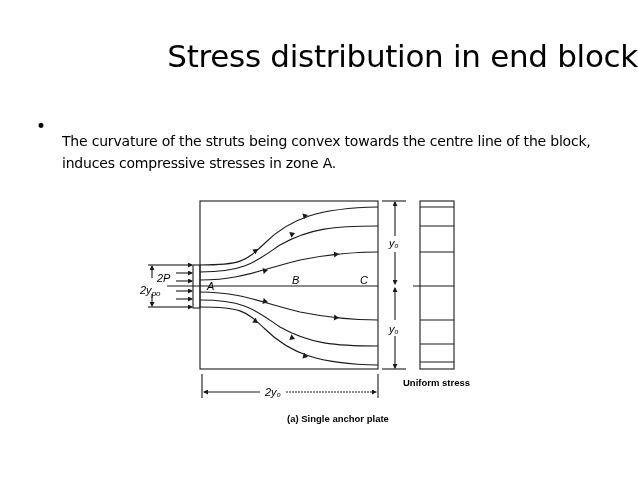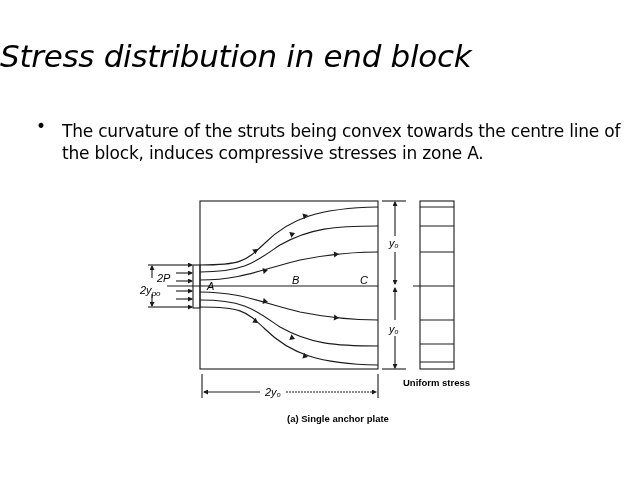--- a/index.html
+++ b/index.html
@@ -1,28 +1,28 @@
 <!DOCTYPE html>
 <html><head>
   <meta charset="utf-8">
   <style>
     html, body { margin: 0; padding: 0; }
     body {
       width: 638px; height: 478px; background: #ffffff; position: relative; overflow: hidden;
       font-family: "Liberation Sans", sans-serif; color: #000;
     }
     .title {
-      position: absolute; left: 0; width: 638px; top: 38px; text-align: left;
-      font-family: "DejaVu Sans", sans-serif; font-size: 31px; font-weight: normal; letter-spacing: -0.3px; font-style: italic;
+      position: absolute; left: 0; width: 638px; top: 38px; text-align: right;
+      font-family: "DejaVu Sans", sans-serif; font-size: 31px; font-weight: normal; letter-spacing: -0.3px;
     }
     .bullet-wrap { position: absolute; left: 36px; top: 116px; width: 580px; }
     .bullet-dot { position: absolute; left: 0; top: 0; font-size: 17px; font-family: "DejaVu Sans", sans-serif; }
     .bullet-text {
-      position: absolute; left: 26px; top: 4px; width: 560px;
-      font-family: "DejaVu Sans", sans-serif; font-size: 17px; line-height: 22px; letter-spacing: -0.2px;
+      position: absolute; left: 26px; top: 14px; width: 560px;
+      font-family: "DejaVu Sans", sans-serif; font-size: 14px; line-height: 22px; letter-spacing: -0.2px;
     }
     svg.figure { position: absolute; left: 0; top: 0; }
     .lbl { font-family: "Liberation Sans", sans-serif; font-style: italic; font-size: 11px; }
     .lbl-b { font-family: "Liberation Sans", sans-serif; font-weight: bold; font-size: 9.5px; }
   </style>
 </head>
 <body>
 
 <div class="title">Stress distribution in end block</div>
 

